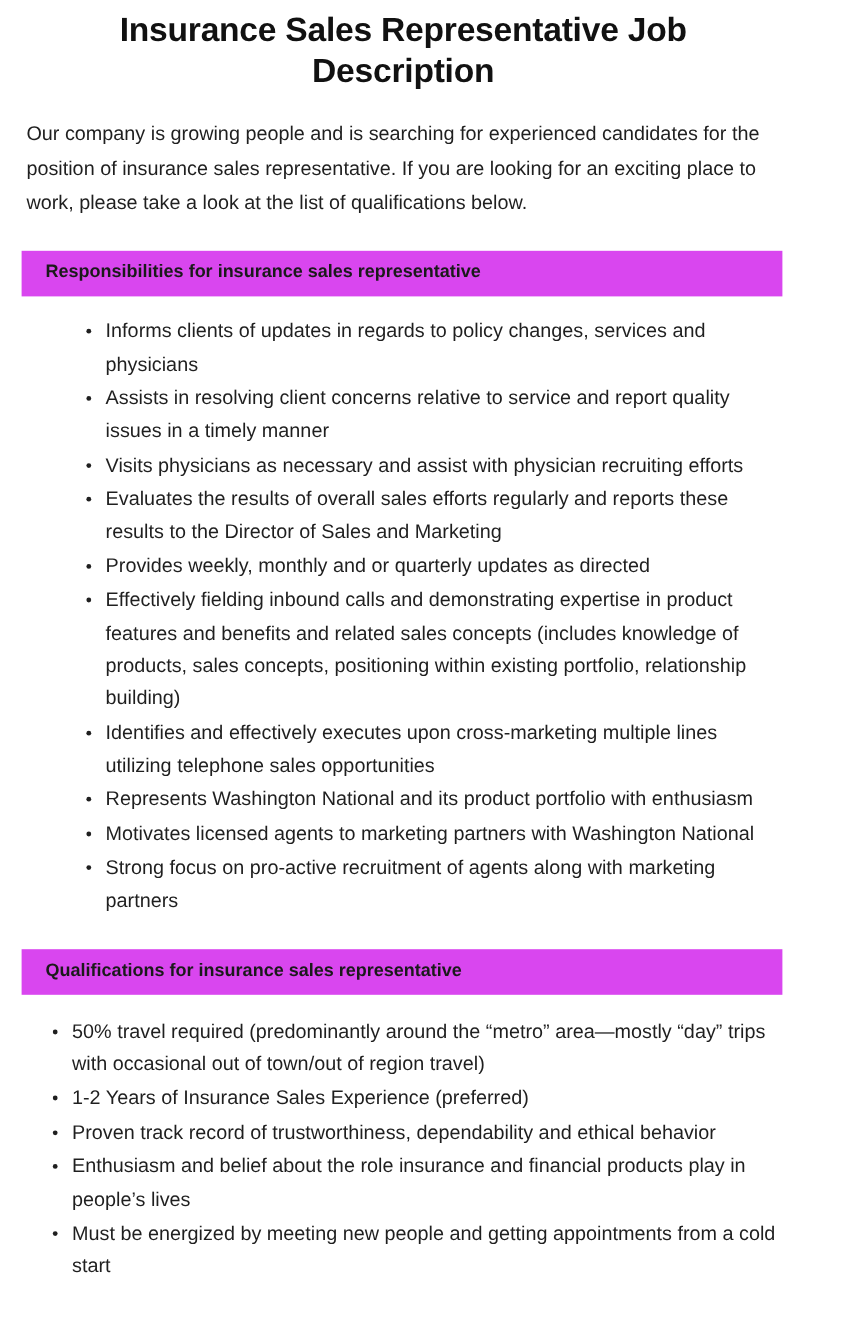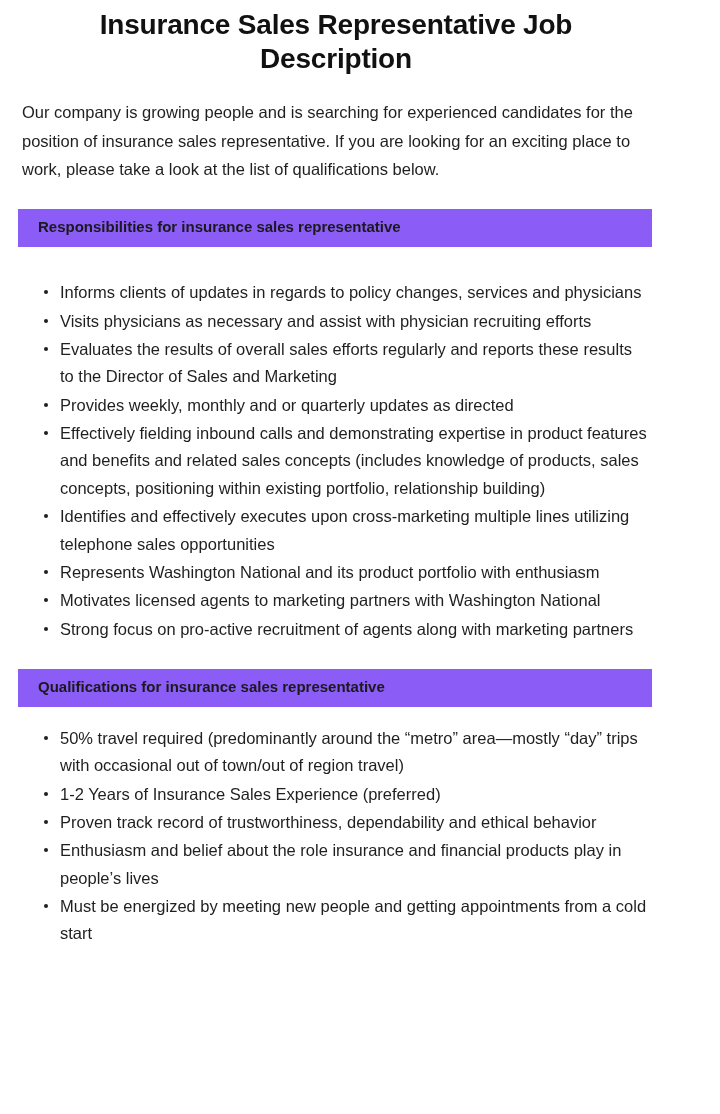--- a/index.html
+++ b/index.html
@@ -39,21 +39,21 @@
     margin: 0;
     padding: 22px 22px 0 22px;
   }
 
   .section {
     margin: 0;
     padding: 0;
   }
 
   .section-header {
-    background: #8b5cf6;
+    background: #d946ef;
     margin: 26px 20px 0 18px;
     padding: 9px 0 10px 20px;
     font-size: 15px;
     font-weight: bold;
     color: #1a1a1a;
     line-height: 1.25;
   }
 
   .bullet-list {
     list-style: none;
@@ -75,39 +75,41 @@
     position: absolute;
     left: 0;
     top: 11px;
     width: 4px;
     height: 4px;
     border-radius: 50%;
     background: #1f1f1f;
   }
 
   .section-responsibilities .bullet-list {
-    padding-top: 32px;
+    padding-top: 16px;
+    margin-left: 28px;
   }
 
   .section-qualifications .section-header {
   }
 </style>
 </head>
 <body>
 
 <div class="page">
 
   <h1 class="doc-title">Insurance Sales Representative Job Description</h1>
 
   <p class="intro">Our company is growing people and is searching for experienced candidates for the position of insurance sales representative. If you are looking for an exciting place to work, please take a look at the list of qualifications below.</p>
 
   <section class="section section-responsibilities">
     <div class="section-header">Responsibilities for insurance sales representative</div>
     <ul class="bullet-list">
       <li>Informs clients of updates in regards to policy changes, services and physicians</li>
+      <li>Assists in resolving client concerns relative to service and report quality issues in a timely manner</li>
       <li>Visits physicians as necessary and assist with physician recruiting efforts</li>
       <li>Evaluates the results of overall sales efforts regularly and reports these results to the Director of Sales and Marketing</li>
       <li>Provides weekly, monthly and or quarterly updates as directed</li>
       <li>Effectively fielding inbound calls and demonstrating expertise in product features and benefits and related sales concepts (includes knowledge of products, sales concepts, positioning within existing portfolio, relationship building)</li>
       <li>Identifies and effectively executes upon cross-marketing multiple lines utilizing telephone sales opportunities</li>
       <li>Represents Washington National and its product portfolio with enthusiasm</li>
       <li>Motivates licensed agents to marketing partners with Washington National</li>
       <li>Strong focus on pro-active recruitment of agents along with marketing partners</li>
     </ul>
   </section>

